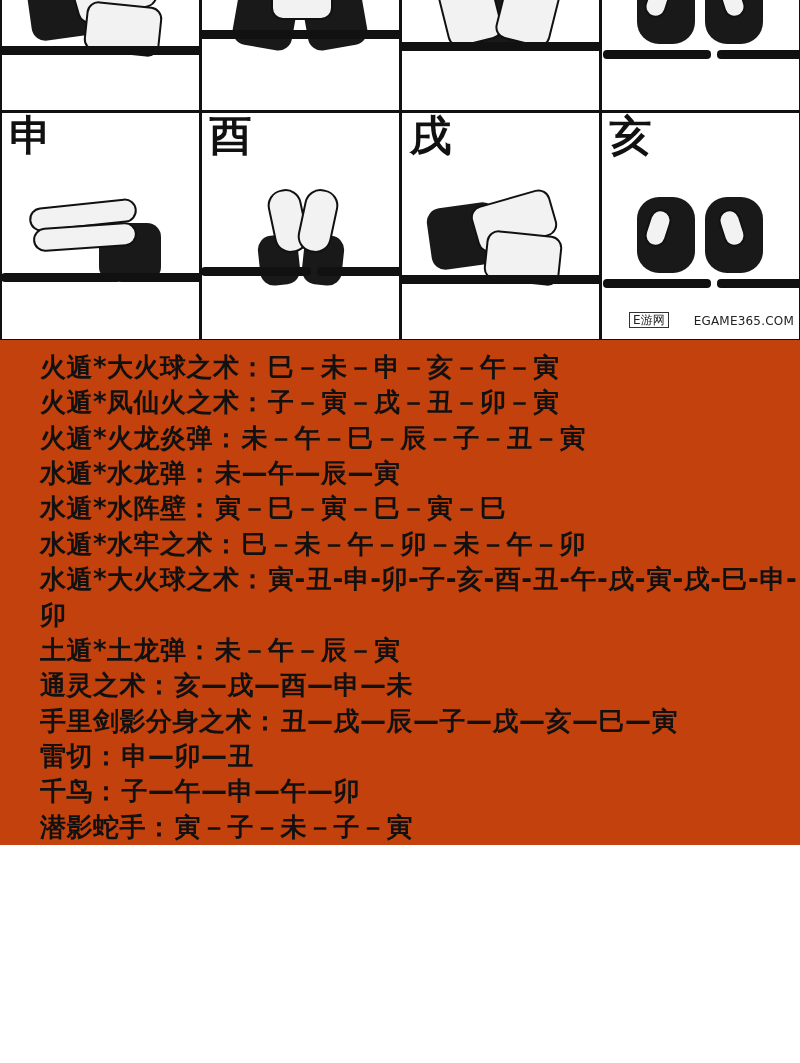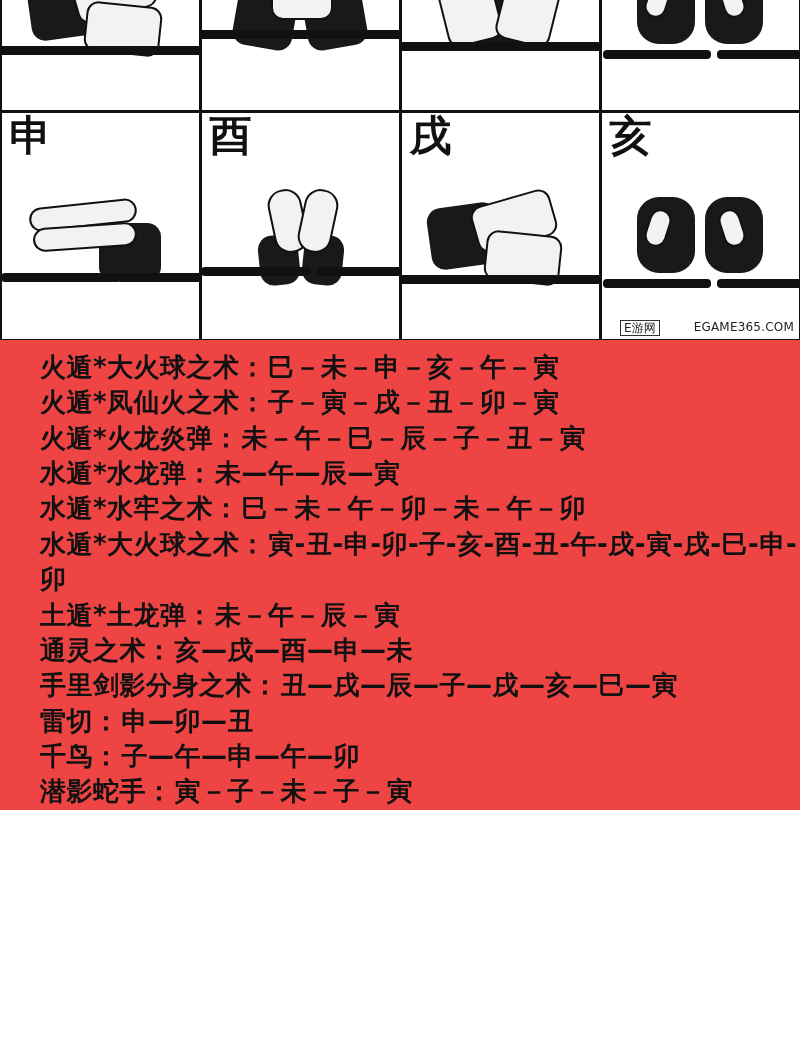--- a/index.html
+++ b/index.html
@@ -117,24 +117,24 @@
   .v-f .blob.b1 { left: 12px; top: 8px;  width: 58px;  height: 76px; border-radius: 22px; }
   .v-f .blob.b2 { left: 80px; top: 8px;  width: 58px;  height: 76px; border-radius: 22px; }
   .v-f .lite.l1 { left: 22px; top: 20px; width: 18px;  height: 34px; transform: rotate(18deg); }
   .v-f .lite.l2 { left: 96px; top: 20px; width: 18px;  height: 34px; transform: rotate(-18deg); }
   .v-f .arm.a1  { left: -22px; top: 90px; width: 108px; }
   .v-f .arm.a2  { left: 92px;  top: 90px; width: 110px; }
 
   .watermark {
     position: absolute;
     right: 6px;
-    bottom: 4px;
+    bottom: 12px;
     display: flex;
-    align-items: flex-start;
-    gap: 14px;
+    align-items: flex-end;
+    gap: 5px;
     z-index: 6;
   }
   .watermark .wm-box {
     border: 1px solid #333;
     padding: 0 3px;
     font-size: 12px;
     color: #222;
     font-family: "DejaVu Sans", sans-serif;
     line-height: 14px;
   }
@@ -142,21 +142,21 @@
     font-size: 12px;
     color: #222;
     font-family: "DejaVu Sans", sans-serif;
     letter-spacing: 0.2px;
     margin-left: 20px;
   }
 
   
   .jutsu-list {
     padding: 10px 0 0 40px;
-    background: #ef4444;
+    background: #c2410c;
   }
   .jutsu-row {
     font-family: "DejaVu Sans", "Liberation Sans", sans-serif;
     font-size: 26px;
     font-weight: 700;
     color: #111;
     line-height: 1.36;
     white-space: normal;
     letter-spacing: 0.5px;
   }
@@ -258,20 +258,21 @@
       <span class="wm-box">E游网</span>
       <span class="wm-url">EGAME365.COM</span>
     </div>
   </div>
 
   <div class="jutsu-list" id="jutsu-list">
       <div class="jutsu-row"><span class="name">火遁*大火球之术：</span><span class="seq">巳－未－申－亥－午－寅</span></div>
       <div class="jutsu-row"><span class="name">火遁*凤仙火之术：</span><span class="seq">子－寅－戌－丑－卯－寅</span></div>
       <div class="jutsu-row"><span class="name">火遁*火龙炎弹：</span><span class="seq">未－午－巳－辰－子－丑－寅</span></div>
       <div class="jutsu-row"><span class="name">水遁*水龙弹：</span><span class="seq">未—午—辰—寅</span></div>
+      <div class="jutsu-row"><span class="name">水遁*水阵壁：</span><span class="seq">寅－巳－寅－巳－寅－巳</span></div>
       <div class="jutsu-row"><span class="name">水遁*水牢之术：</span><span class="seq">巳－未－午－卯－未－午－卯</span></div>
       <div class="jutsu-row"><span class="name">水遁*大火球之术：</span><span class="seq">寅-丑-申-卯-子-亥-酉-丑-午-戌-寅-戌-巳-申-卯</span></div>
       <div class="jutsu-row"><span class="name">土遁*土龙弹：</span><span class="seq">未－午－辰－寅</span></div>
       <div class="jutsu-row"><span class="name">通灵之术：</span><span class="seq">亥—戌—酉—申—未</span></div>
       <div class="jutsu-row"><span class="name">手里剑影分身之术：</span><span class="seq">丑—戌—辰—子—戌—亥—巳—寅</span></div>
       <div class="jutsu-row"><span class="name">雷切：</span><span class="seq">申—卯—丑</span></div>
       <div class="jutsu-row"><span class="name">千鸟：</span><span class="seq">子—午—申—午—卯</span></div>
       <div class="jutsu-row"><span class="name">潜影蛇手：</span><span class="seq">寅－子－未－子－寅</span></div>
     </div>
 

